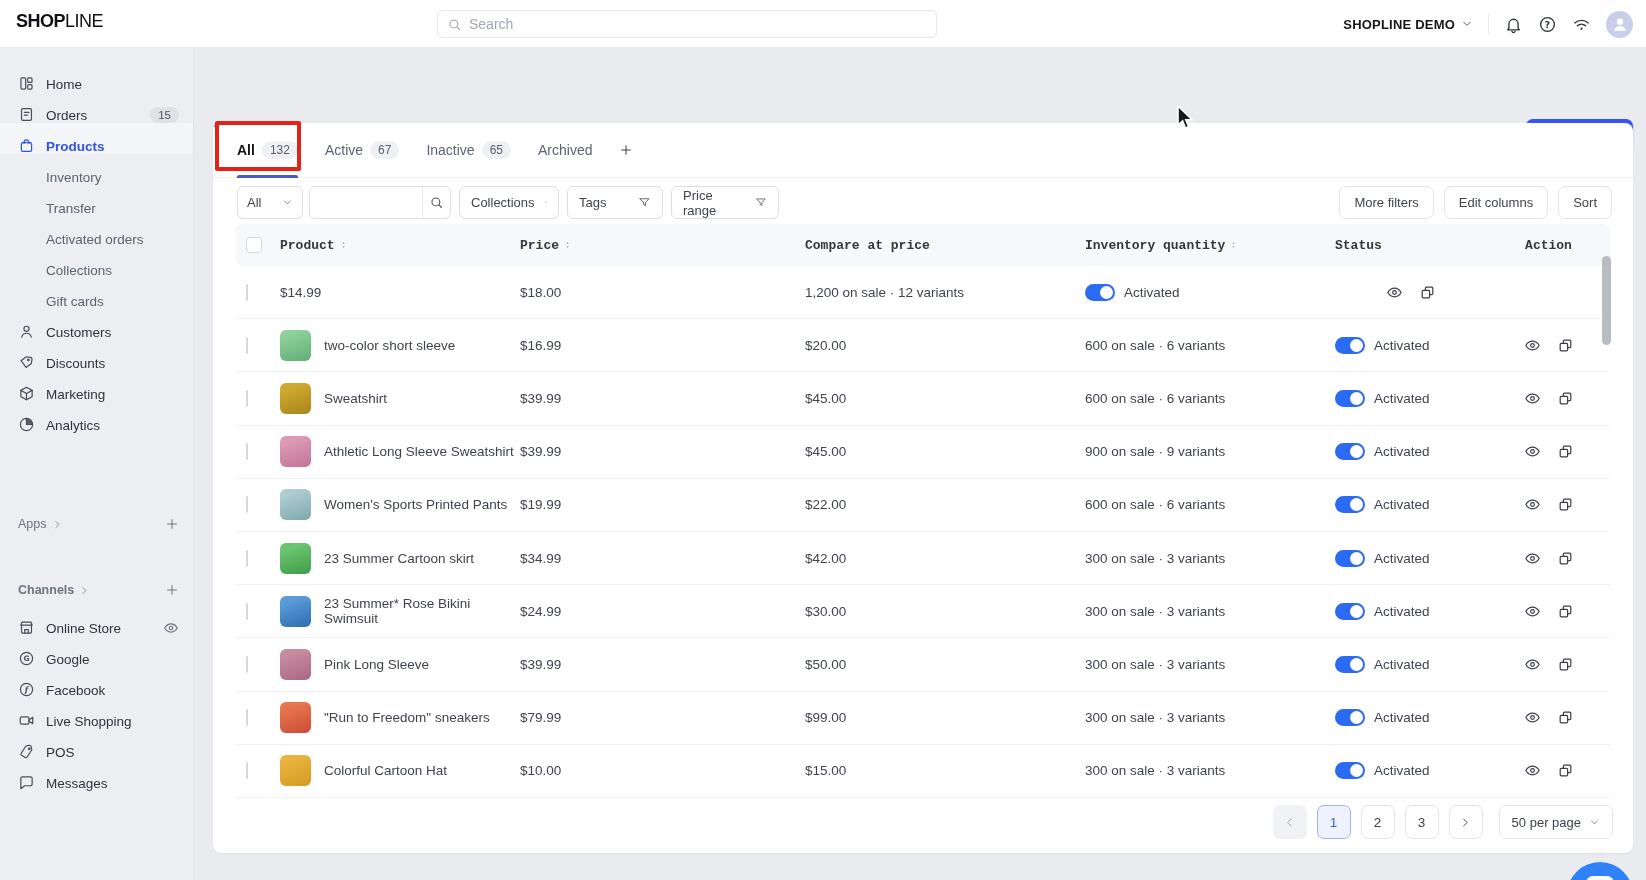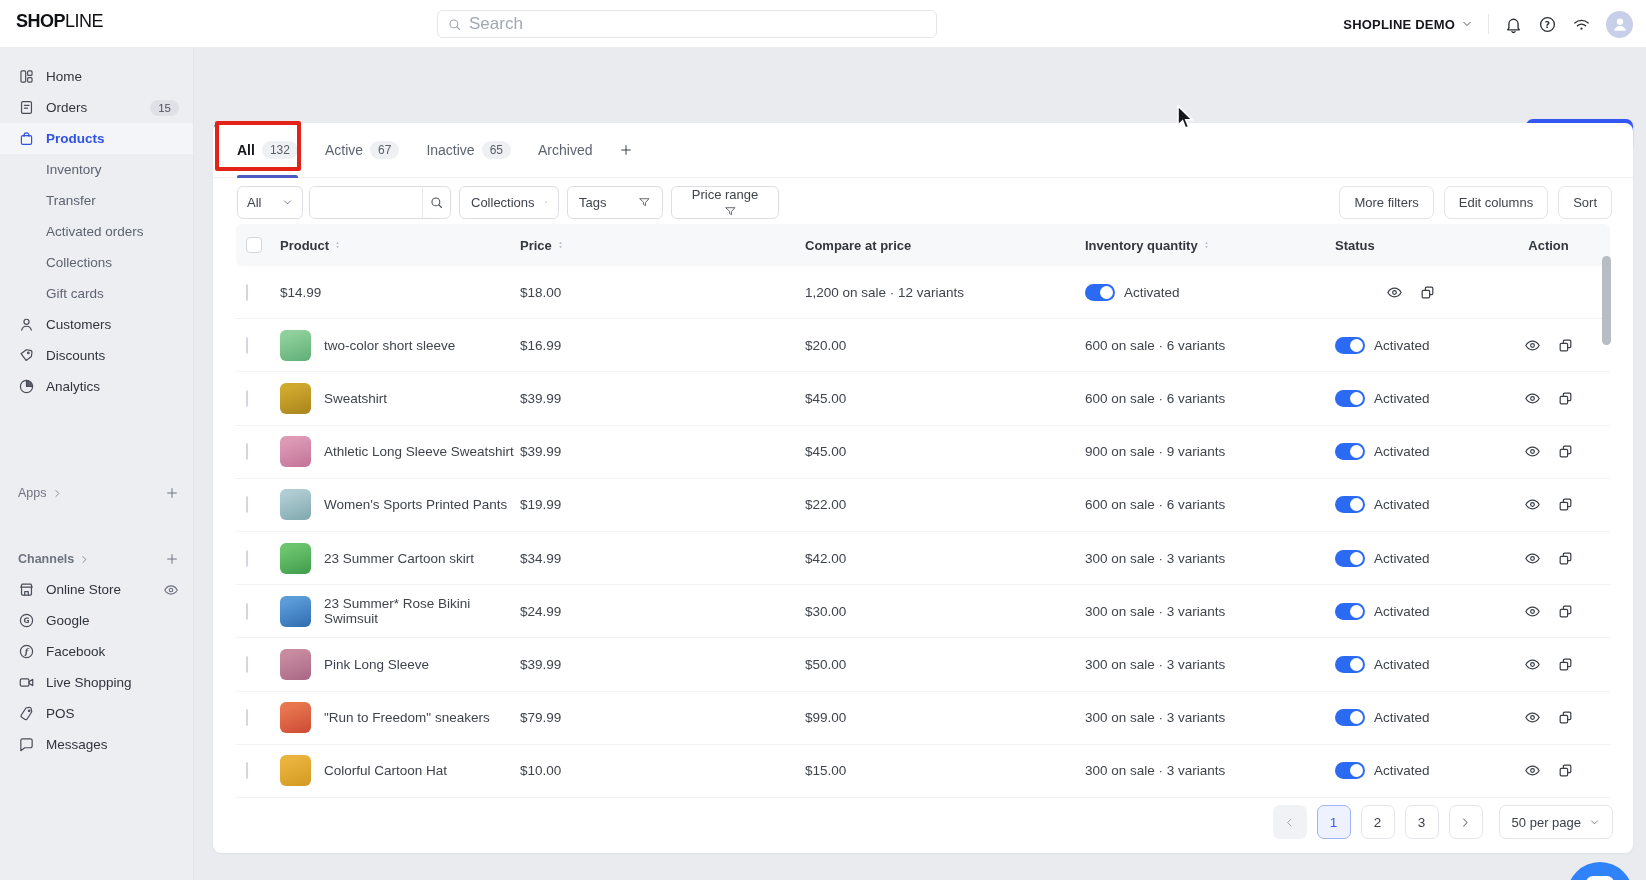--- a/index.html
+++ b/index.html
@@ -5,31 +5,31 @@
   * { margin:0; padding:0; box-sizing:border-box; }
   html,body { width:1646px; height:880px; overflow:hidden; }
   body { font-family:"Liberation Sans","DejaVu Sans",sans-serif; color:#2f333c; background:#e9ebef; }
   #app { position:relative; width:1646px; height:880px; }
 
   
   #topbar { position:absolute; left:0; top:0; width:1646px; height:48px; background:#fff; border-bottom:1px solid #ebecef; z-index:20; }
   #logo { position:absolute; left:16px; top:11px; font-size:18px; letter-spacing:-0.5px; color:#101114; cursor:default; }
   #logo .b { font-weight:800; } #logo .l { font-weight:300; }
   #searchbox { position:absolute; left:437px; top:10px; width:500px; height:28px; border:1px solid #e4e6ea; border-radius:6px; background:#fff; display:flex; align-items:center; padding:0 9px; gap:7px; color:#9aa0ab; }
-  #searchbox input { border:none; outline:none; flex:1; font-size:17px; color:#3f444c; font-family:inherit; background:transparent; }
+  #searchbox input { border:none; outline:none; flex:1; font-size:14px; color:#3f444c; font-family:inherit; background:transparent; }
   #searchbox input::placeholder { color:#a2a7b1; }
   #topbar-right { position:absolute; right:13px; top:0; height:48px; display:flex; align-items:center; gap:15px; }
   #account { display:flex; align-items:center; gap:6px; font-size:13px; font-weight:600; color:#15171c; letter-spacing:.2px; cursor:pointer; }
   .tb-divider { width:1px; height:20px; background:#e6e7eb; }
   .tb-icon { width:19px; height:19px; color:#2e3238; cursor:pointer; display:flex; }
   #avatar { width:27px; height:27px; border-radius:50%; background:#c7cfe9; display:flex; align-items:center; justify-content:center; cursor:pointer; overflow:hidden; }
 
   
   #sidebar { position:absolute; left:0; top:48px; width:194px; height:832px; background:#eceef2; border-right:1px solid #e2e4e9; padding-top:13px; z-index:10; }
-  .side-item { height:31px; display:flex; align-items:center; padding:0 14px 0 18px; gap:11px; font-size:13.5px; color:#30343d; cursor:pointer; }
+  .side-item { height:31px; display:flex; align-items:flex-end; padding:0 14px 0 18px; gap:11px; font-size:13.5px; color:#30343d; cursor:pointer; }
   .side-item .si-icon { width:17px; height:17px; color:#494e59; flex:none; display:flex; }
   .side-item.sub { padding-left:46px; color:#5d6370; }
   .side-item.active { background:#f4f5f8; color:#3053e4; font-weight:600; }
   .side-item.active .si-icon { color:#3053e4; }
   .side-badge { margin-left:auto; background:#dfe1e7; color:#4e545f; font-size:11.5px; font-weight:400; border-radius:9px; padding:2px 8px; }
   .side-section { height:30px; display:flex; align-items:center; padding:0 14px 0 18px; font-size:12.5px; color:#6e7380; cursor:pointer; }
   .side-section .chev { width:11px; height:11px; margin-left:5px; display:flex; }
   .side-section .plus { width:14px; height:14px; margin-left:auto; display:flex; }
   .side-item .trail-eye { width:16px; height:16px; margin-left:auto; color:#6e7380; display:flex; }
   #apps-row { margin-top:76px; }
@@ -58,26 +58,26 @@
 
   
   #filter-row { position:absolute; left:0; top:63px; width:100%; height:33px; padding:0 21px 0 24px; display:flex; align-items:center; }
   .ctrl { height:33px; border:1px solid #dcdee3; border-radius:6px; background:#fff; display:flex; align-items:center; font-size:13px; color:#3f444c; }
   #scope-select { width:66px; padding:0 9px; justify-content:space-between; cursor:pointer; }
   #search-group { margin-left:6px; width:142px; padding:0; overflow:hidden; }
   #search-group input { border:none; outline:none; width:112px; height:100%; padding:0 8px; font-size:13px; font-family:inherit; }
   #search-group .search-btn { width:30px; height:100%; border-left:1px solid #e6e8ec; display:flex; align-items:center; justify-content:center; color:#4c515b; cursor:pointer; }
   .chip { margin-left:8px; padding:0 11px; justify-content:space-between; cursor:pointer; }
   .chip .funnel { width:13px; height:13px; color:#5a5f68; margin-left:10px; display:flex; }
-  #chip-collections { width:100px; } #chip-tags { width:96px; } #chip-price { width:108px;flex-direction:column; }
+  #chip-collections { width:100px; } #chip-tags { width:96px; } #chip-price { width:108px; }
   .rbtn { padding:0 14px; margin-left:10px; cursor:pointer; border:1px solid #e2e4e9; border-radius:7px; }
   #spacer { flex:1; }
 
   
-  #table-head { position:absolute; left:23px; top:101px; width:1374px; height:42px; background:#f7f8fa; border-radius:6px; display:grid; grid-template-columns:44px 240px 285px 280px 250px 152px 1fr; align-items:center; font-size:13px; font-weight:600; color:#33373e; }
+  #table-head { position:absolute; left:23px; top:101px; width:1374px; height:42px; background:#f7f8fa; border-radius:6px; display:grid; grid-template-columns:44px 240px 285px 280px 250px 152px 1fr; align-items:center; font-size:13px; font-weight:600; color:#33373e;font-family:Liberation Mono, monospace; }
   .th { display:flex; align-items:center; gap:4px; }
   .th .sort { width:9px; height:14px; display:flex; color:#a8adb6; cursor:pointer; }
   .th.center { justify-content:center; }
   #table-body { position:absolute; left:23px; top:143px; width:1374px; height:532px; overflow:hidden; }
   .trow { height:53.2px; display:grid; grid-template-columns:44px 240px 285px 280px 250px 152px 1fr; align-items:center; border-bottom:1px solid #f1f2f4; font-size:13.5px; color:#3f444c; }
   .cell-check { padding-left:10px; }
   .checkbox { width:16px; height:16px; border:1.5px solid #d4d7dd; border-radius:4px; background:#fff; cursor:pointer; }
   .cell-product { display:flex; align-items:center; gap:13px; cursor:pointer; }
   .thumb { width:31px; height:31px; border-radius:6px; flex:none; }
   .cell-status { display:flex; align-items:center; gap:9px; }
@@ -223,20 +223,29 @@
             <svg viewBox="0 0 24 24" fill="none" stroke="currentColor" stroke-width="1.7" stroke-linecap="round" stroke-linejoin="round">
               <path d="M4 10.6 10.6 4h5.6A2.8 2.8 0 0 1 19 6.8v5.6L12.4 19z" transform="rotate(8 12 12)"></path>
               <circle cx="14.6" cy="8.4" r="1.1"></circle>
             </svg>
           </span>
           <span>Discounts</span>
         </div>
         <div class="side-item ">
           <span class="si-icon">
             <svg viewBox="0 0 24 24" fill="none" stroke="currentColor" stroke-width="1.7" stroke-linecap="round" stroke-linejoin="round">
+              <path d="M12 3.2l8 4.4v8.8l-8 4.4-8-4.4V7.6z"></path>
+              <path d="M4 7.6l8 4.4 8-4.4M12 12v8.8"></path>
+            </svg>
+          </span>
+          <span>Marketing</span>
+        </div>
+        <div class="side-item ">
+          <span class="si-icon">
+            <svg viewBox="0 0 24 24" fill="none" stroke="currentColor" stroke-width="1.7" stroke-linecap="round" stroke-linejoin="round">
               <circle cx="12" cy="12" r="8.6"></circle>
               <path d="M12 3.4V12h8.6"></path>
               <path d="M12 12 5.5 17.8" stroke="none"></path>
               <path d="M12 3.4A8.6 8.6 0 0 1 20.6 12H12z" fill="currentColor" stroke="none" opacity=".9"></path>
             </svg>
           </span>
           <span>Analytics</span>
         </div>
       </div>
     <div id="apps-row" class="side-section">

